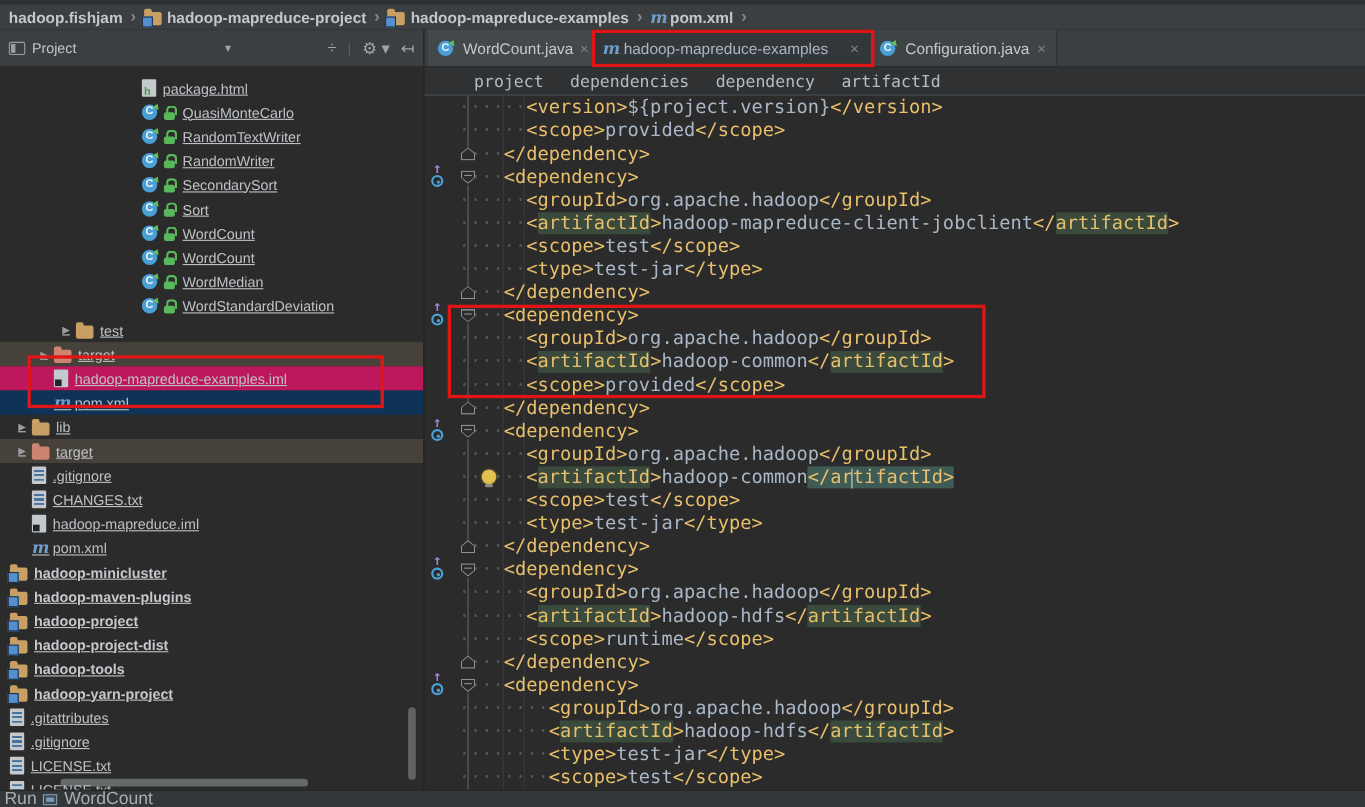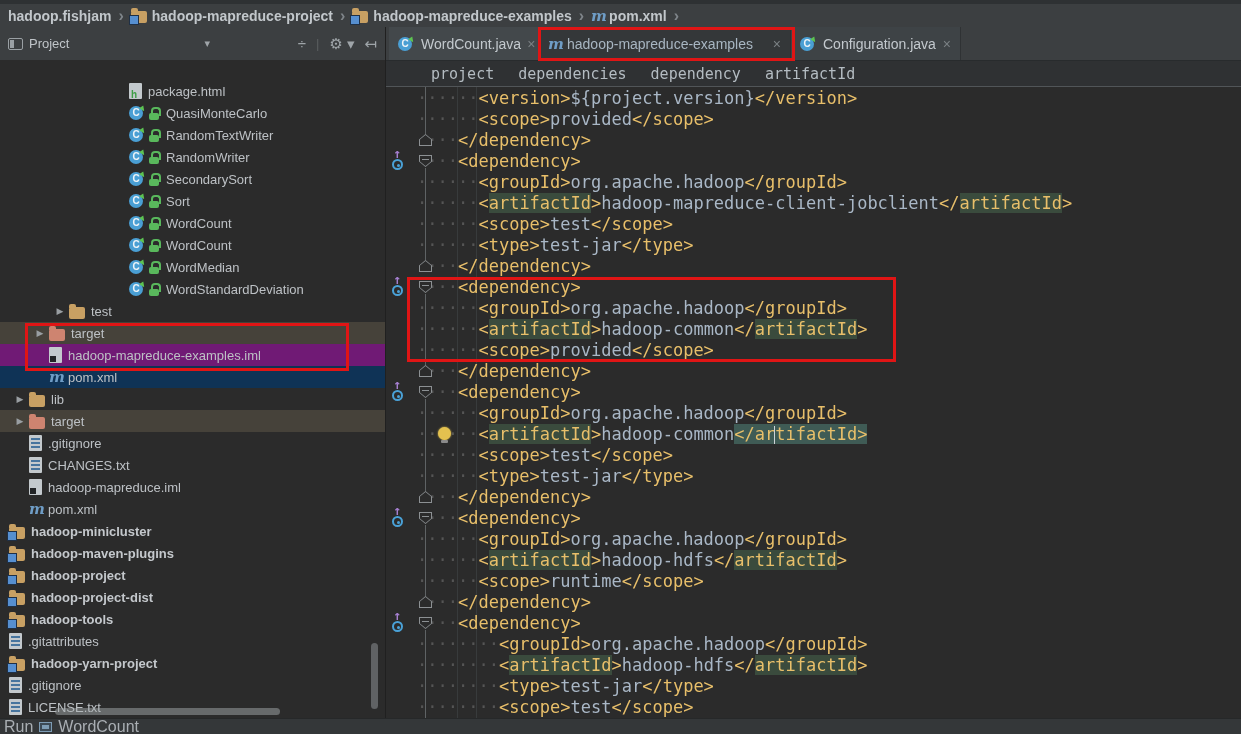--- a/index.html
+++ b/index.html
@@ -14,26 +14,26 @@
   .nav-chevron{color:#7f858a;font-size:16px;font-weight:bold;margin:0 7px;line-height:1;}
 
   
   .left-panel{position:absolute;left:0;top:27px;width:385px;height:691px;background:#2b2b2b;}
   .panel-header{position:absolute;left:0;top:0;width:100%;height:34px;background:#3c3f41;
                 display:flex;align-items:center;padding:0 8px;border-bottom:1px solid #2b2b2b;}
   .panel-title{font-size:13px;color:#c0c5c9;margin-left:6px;}
   .panel-caret{color:#9fa5a9;font-size:11px;margin-left:135px;}
   .panel-tools{margin-left:auto;display:flex;align-items:center;gap:10px;color:#9fa5a9;font-size:15px;}
   .panel-sep{color:#5a5e60;font-size:13px;}
-  .tree{position:absolute;left:0;top:34px;width:100%;height:657px;overflow:hidden;padding-top:19px;}
+  .tree{position:absolute;left:0;top:34px;width:100%;height:657px;overflow:hidden;padding-top:8px;text-decoration:underline;}
   .tree-row{height:22px;display:flex;align-items:center;font-size:13px;white-space:nowrap;cursor:default;}
   .tree-row .lbl{margin-left:6px;}
   .tree-row.bold .lbl{font-weight:bold;color:#c4c8cc;}
   .row-warm{background:#46423a;}
-  .row-hover{background:#701a75;}
+  .row-hover{background:#be185d;}
   .row-selected{background:#0f3356;}
   .tw-arrow{width:18px;text-align:center;color:#999ea2;font-size:9px;flex:none;}
 
   
   .ic{flex:none;display:inline-block;position:relative;}
   .ic-panel{width:15px;height:12px;border:1px solid #9aa0a4;border-radius:2px;}
   .ic-panel::after{content:"";position:absolute;left:1px;top:1px;bottom:1px;width:4px;background:#9aa0a4;}
   .ic-class{width:17px;height:16px;}
   .ic-class .cc{position:absolute;left:0;top:1px;width:14px;height:14px;border-radius:50%;background:#4a9fd4;
                 color:#eef4f8;font-size:10px;font-weight:bold;text-align:center;line-height:14px;}
@@ -272,27 +272,27 @@
           <span class="lbl">hadoop-project</span>
         </div>
         <div class="tree-row bold" style="padding-left: 9px;">
           <span class="ic ic-module"></span>
           <span class="lbl">hadoop-project-dist</span>
         </div>
         <div class="tree-row bold" style="padding-left: 9px;">
           <span class="ic ic-module"></span>
           <span class="lbl">hadoop-tools</span>
         </div>
+        <div class="tree-row bold" style="padding-left: 9px;">
+          <span class="ic ic-module"></span>
+          <span class="lbl">hadoop-yarn-project</span>
+        </div>
         <div class="tree-row" style="padding-left: 9px;">
           <span class="ic ic-doc"></span>
           <span class="lbl">.gitattributes</span>
-        </div>
-        <div class="tree-row bold" style="padding-left: 9px;">
-          <span class="ic ic-module"></span>
-          <span class="lbl">hadoop-yarn-project</span>
         </div>
         <div class="tree-row" style="padding-left: 9px;">
           <span class="ic ic-doc"></span>
           <span class="lbl">.gitignore</span>
         </div>
         <div class="tree-row" style="padding-left: 9px;">
           <span class="ic ic-doc"></span>
           <span class="lbl">LICENSE.txt</span>
         </div>
         <div class="tree-row" style="padding-left: 9px;">

